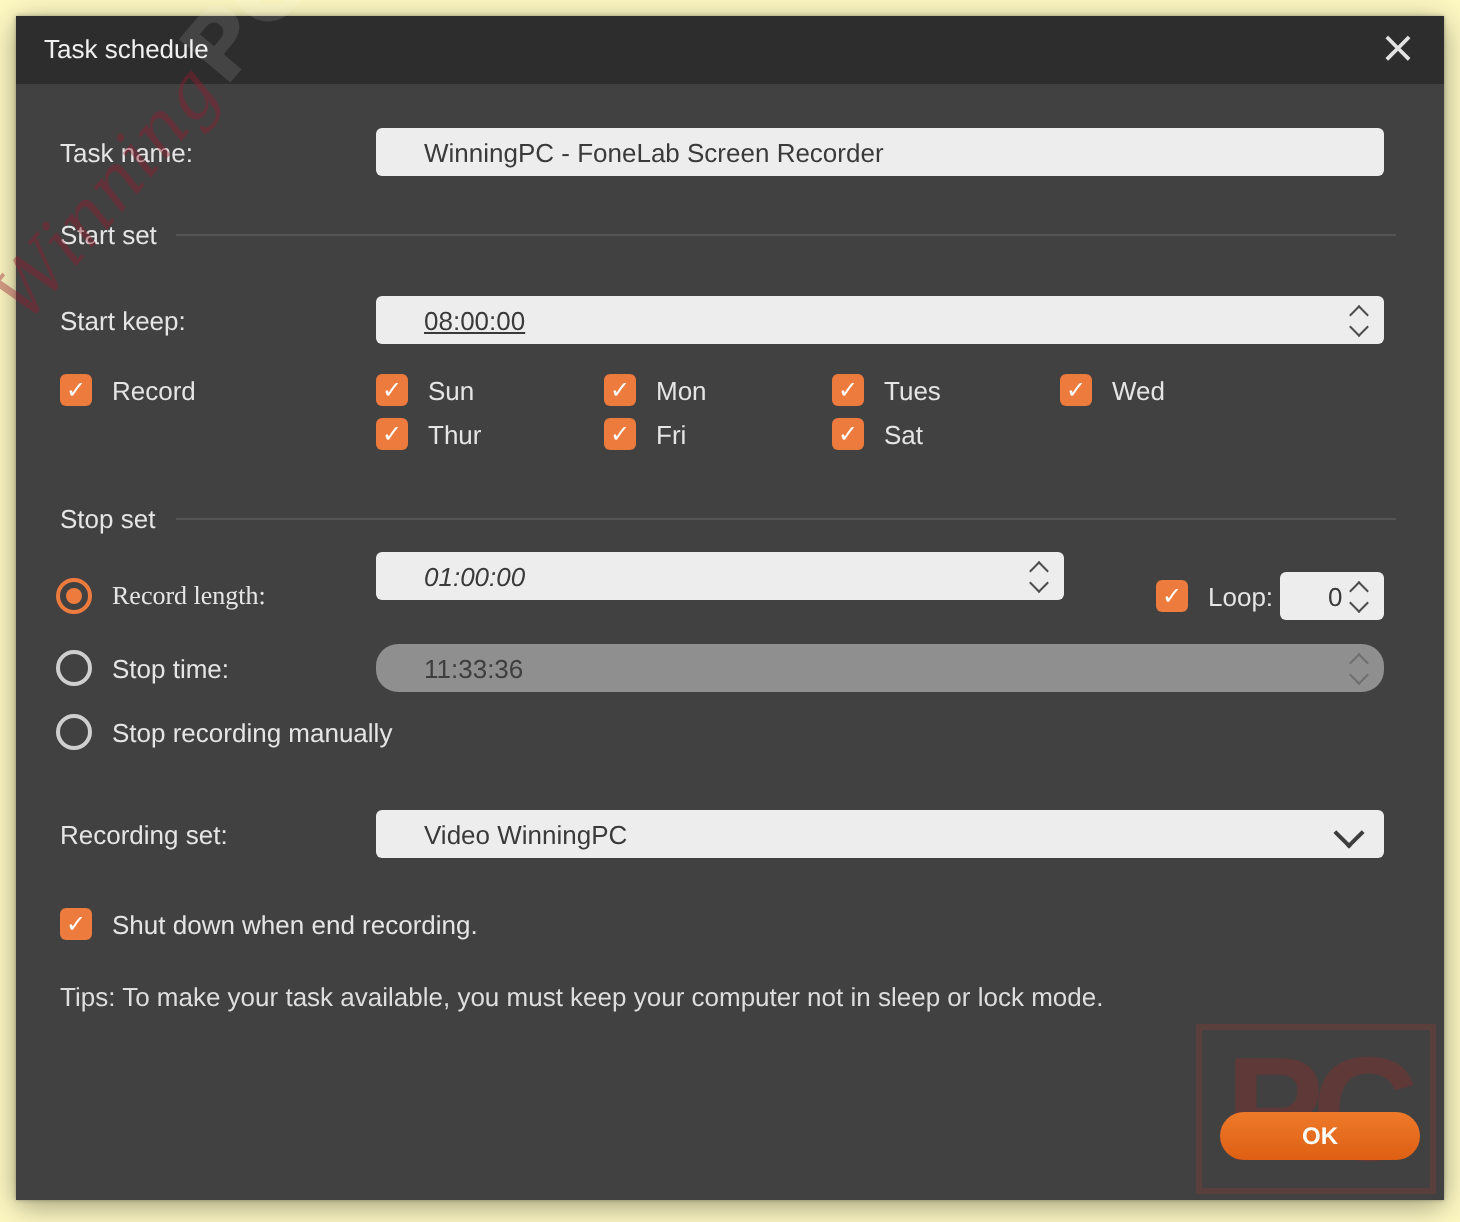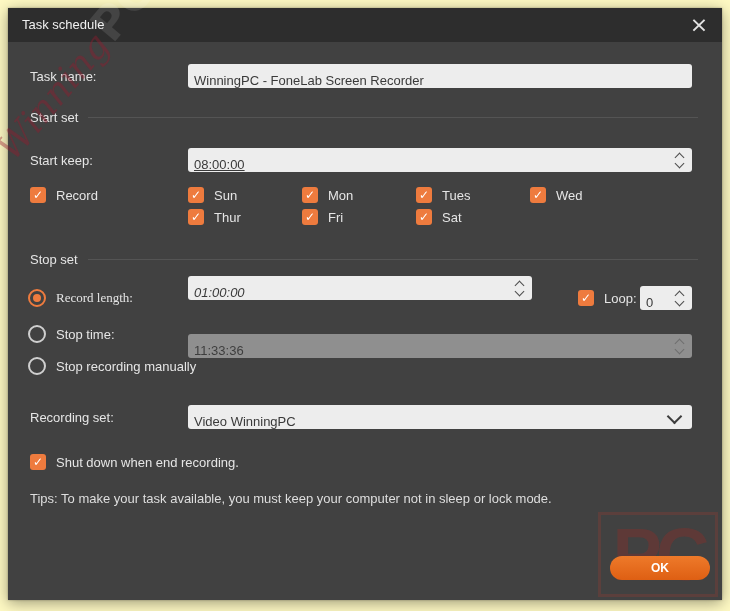--- a/index.html
+++ b/index.html
@@ -26,21 +26,21 @@
     position:absolute; right:10px; top:4px; width:26px; height:26px;
     background:transparent; border:none; color:#e3e3e3; font-size:22px;
     line-height:26px; text-align:center; padding:0; cursor:pointer;
     font-family:"DejaVu Sans", sans-serif;
   }
   .lbl { color:#e5e5e5; }
   .abs { position:absolute; }
   
   .field {
     position:absolute; height:24px; background:#ededed; border-radius:3px;
-    color:#3a3a3a; display:flex; align-items:flex-end; padding:0 26px 0 6px;
+    color:#3a3a3a; display:flex; align-items:center; padding:0 26px 0 24px;
   }
   .field.noSpin { padding-right:9px; }
   .field.disabled { background:#8f8f8f; color:#3e3e3e; }
   .spin {
     position:absolute; right:7px; top:0; height:24px; width:12px;
     display:flex; flex-direction:column; align-items:center; justify-content:center; gap:3px;
   }
   .chv { display:block; width:7px; height:7px; }
   .chv.up   { border-top:1.6px solid #4d4d4d; border-left:1.6px solid #4d4d4d; transform:rotate(45deg); margin-bottom:-2px; }
   .chv.down { border-bottom:1.6px solid #4d4d4d; border-right:1.6px solid #4d4d4d; transform:rotate(45deg); margin-top:-2px; }
@@ -191,21 +191,21 @@
       <span class="spin">
         <i class="chv up"></i>
         <i class="chv down"></i>
       </span>
     </div>
 
     <div class="radiorow" style="left:20px; top:317px;">
       <span class="radio unsel"></span>
       <span class="lbl">Stop time:</span>
     </div>
-    <div class="field disabled" style="left:180px; top:326px; width:504px;">
+    <div class="field disabled" style="left:180px; top:314px; width:504px;border-radius:11px;">
       <span>11:33:36</span>
       <span class="spin">
         <i class="chv up"></i>
         <i class="chv down"></i>
       </span>
     </div>
 
     <div class="radiorow" style="left:20px; top:349px;">
       <span class="radio unsel"></span>
       <span class="lbl">Stop recording manually</span>

